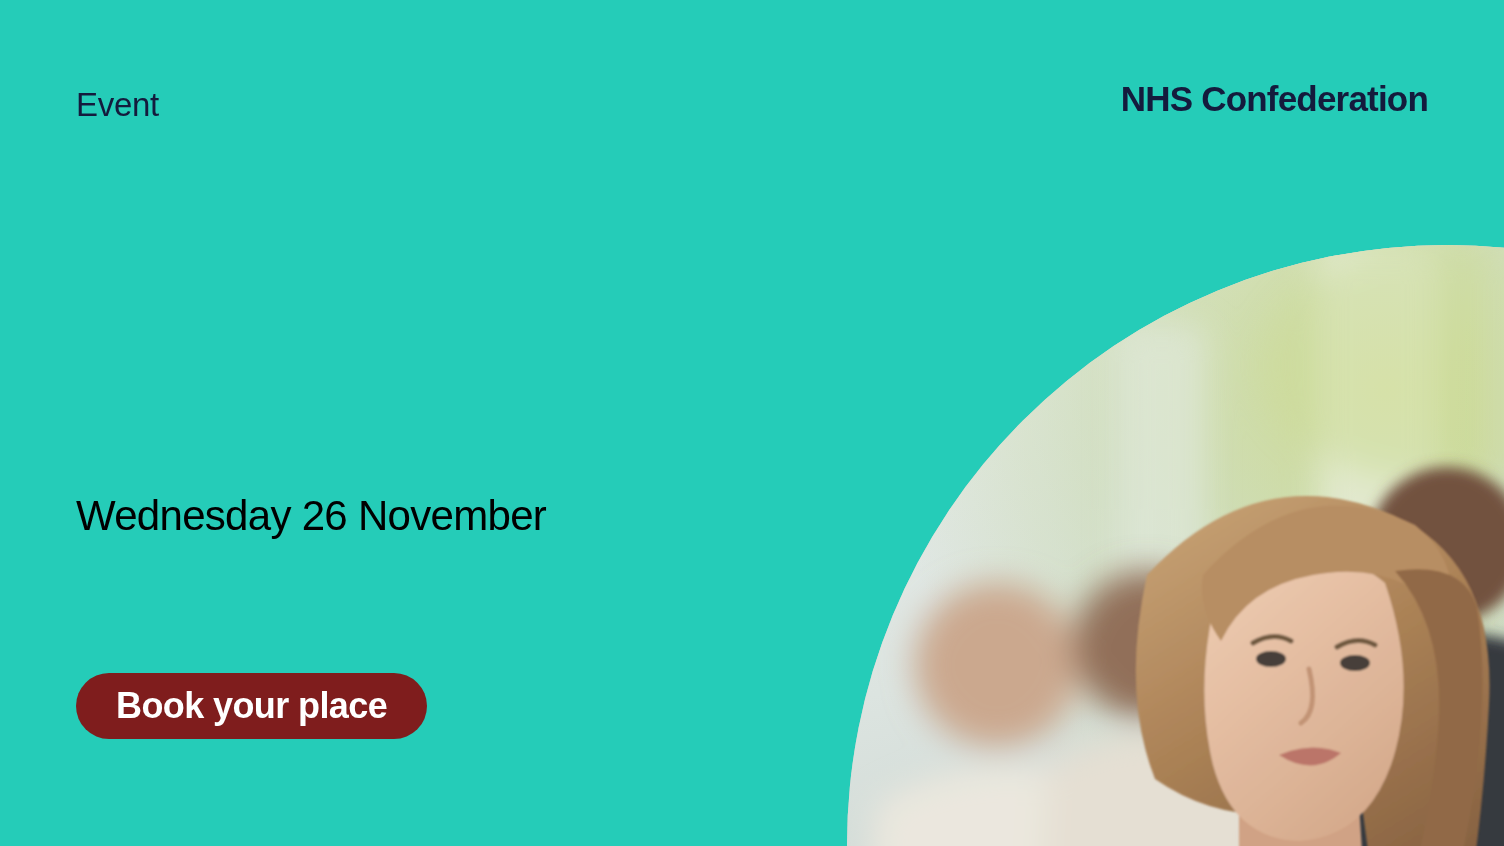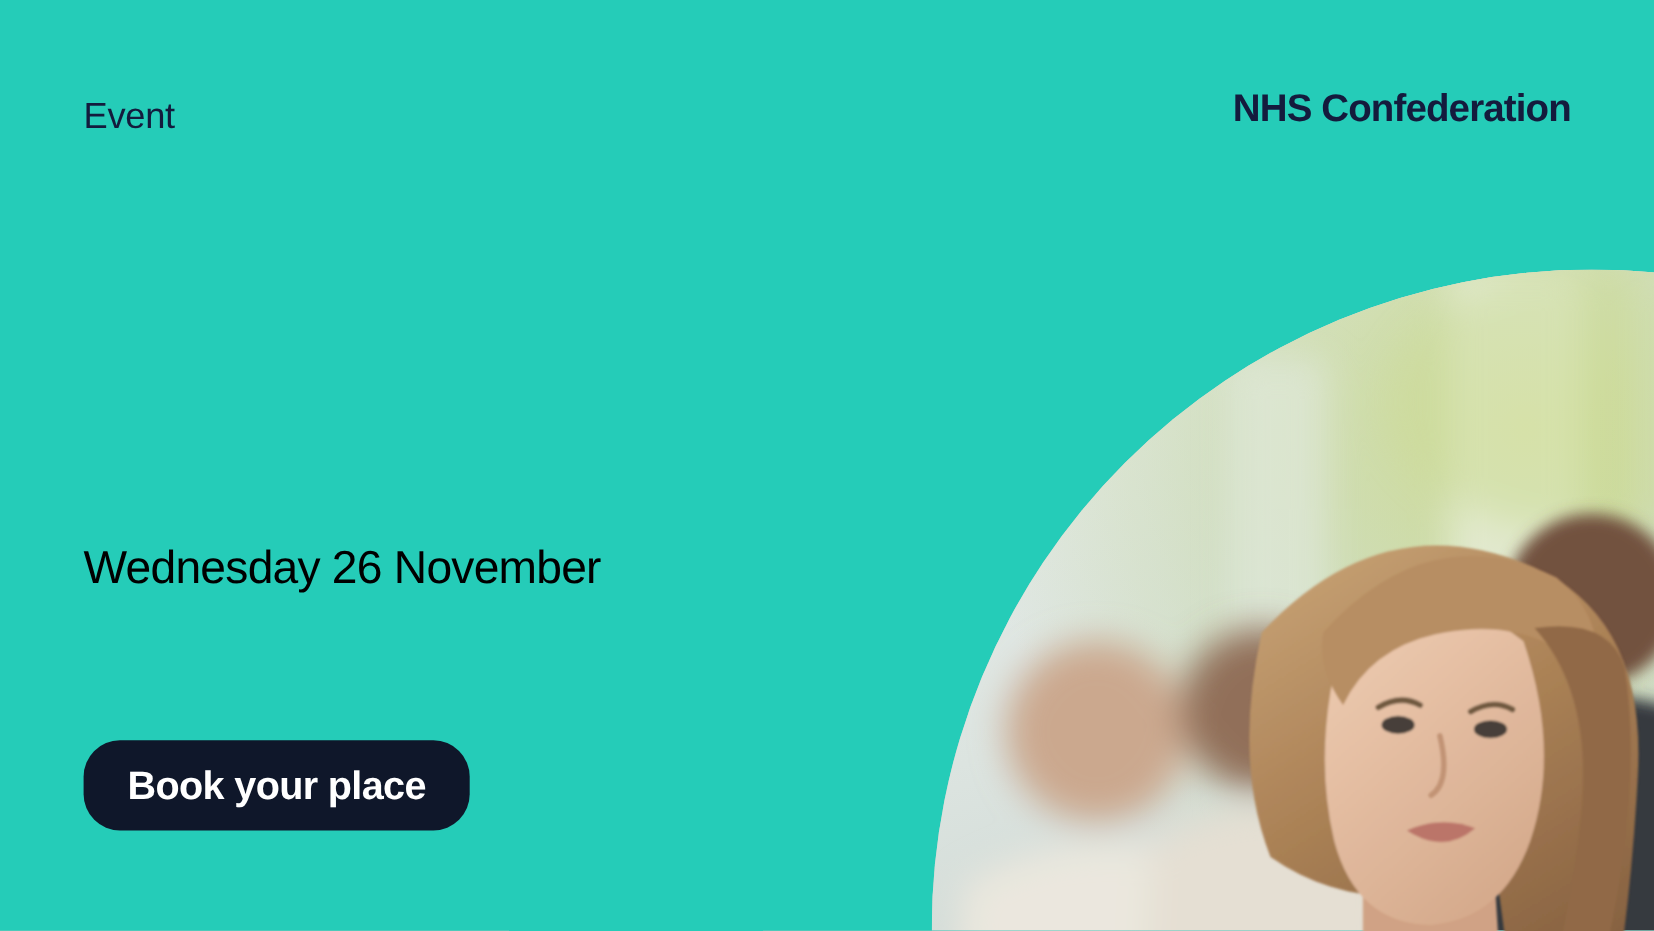--- a/index.html
+++ b/index.html
@@ -101,26 +101,26 @@
     color:#000000;
     letter-spacing:-0.7px;
   }
   .details .ln { display:block; }
 
   
   .cta {
     position:absolute;
     left:76px;
     top:673px;
-    height:82px;
+    height:66px;
     padding:0 40px;
     display:inline-flex;
     align-items:center;
     justify-content:center;
-    background:#0f172a;
+    background:#7f1d1d;
     color:#ffffff;
     border:none;
     border-radius:33px;
     font-family:"Liberation Sans", sans-serif;
     font-size:36px;
     font-weight:700;
     letter-spacing:-0.6px;
     cursor:pointer;
     white-space:nowrap;
   }

